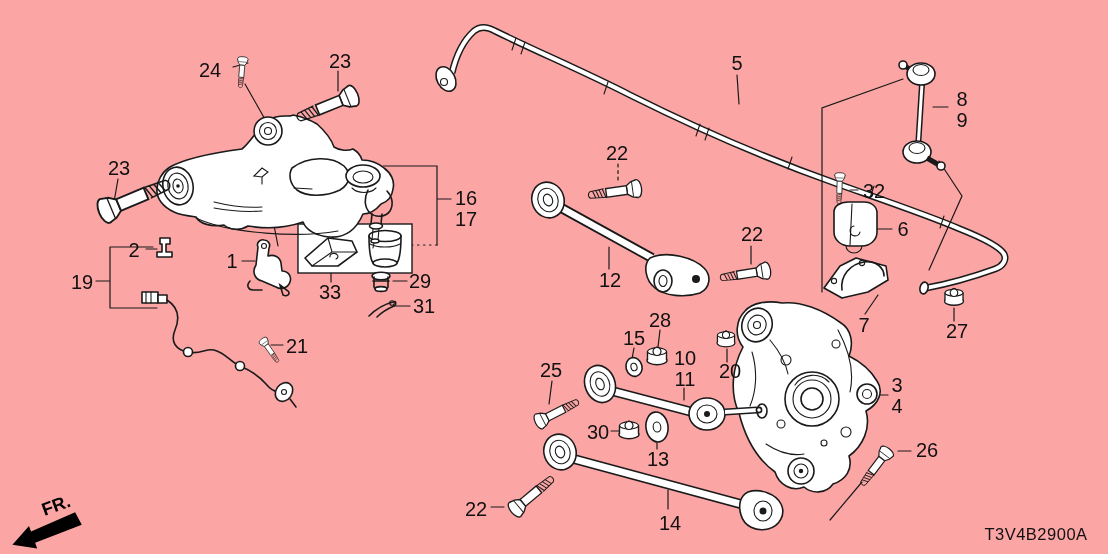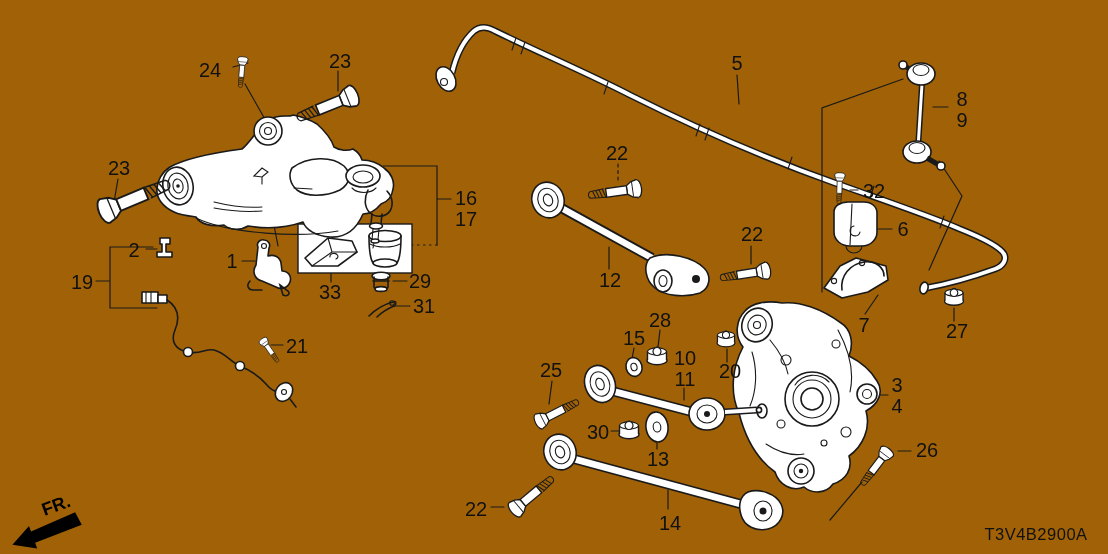--- a/index.html
+++ b/index.html
@@ -1,16 +1,16 @@
 <!DOCTYPE html>
 <html><head>
 <meta charset="utf-8">
 <style>
   html,body{margin:0;padding:0;background:#ffffff;}
-  .stage{position:relative;width:1108px;height:554px;background:#a16207;overflow:hidden;
+  .stage{position:relative;width:1108px;height:554px;background:#fca5a5;overflow:hidden;
          font-family:"Liberation Sans", sans-serif;}
   svg{position:absolute;left:0;top:0;}
   .part{fill:#ffffff;stroke:#1a1a1a;stroke-width:1.6;stroke-linejoin:round;}
   .line{fill:none;stroke:#1a1a1a;stroke-width:1.6;stroke-linecap:round;}
   .thin{fill:none;stroke:#1a1a1a;stroke-width:1.1;stroke-linecap:round;}
   .lead{fill:none;stroke:#1a1a1a;stroke-width:1.2;stroke-linecap:round;}
   .callout{font-size:20px;fill:#111;text-anchor:middle;}
   .code{font-size:16.5px;fill:#111;text-anchor:middle;letter-spacing:.5px;}
   .frtxt{font-size:18px;font-weight:bold;fill:#000;}
 </style>

